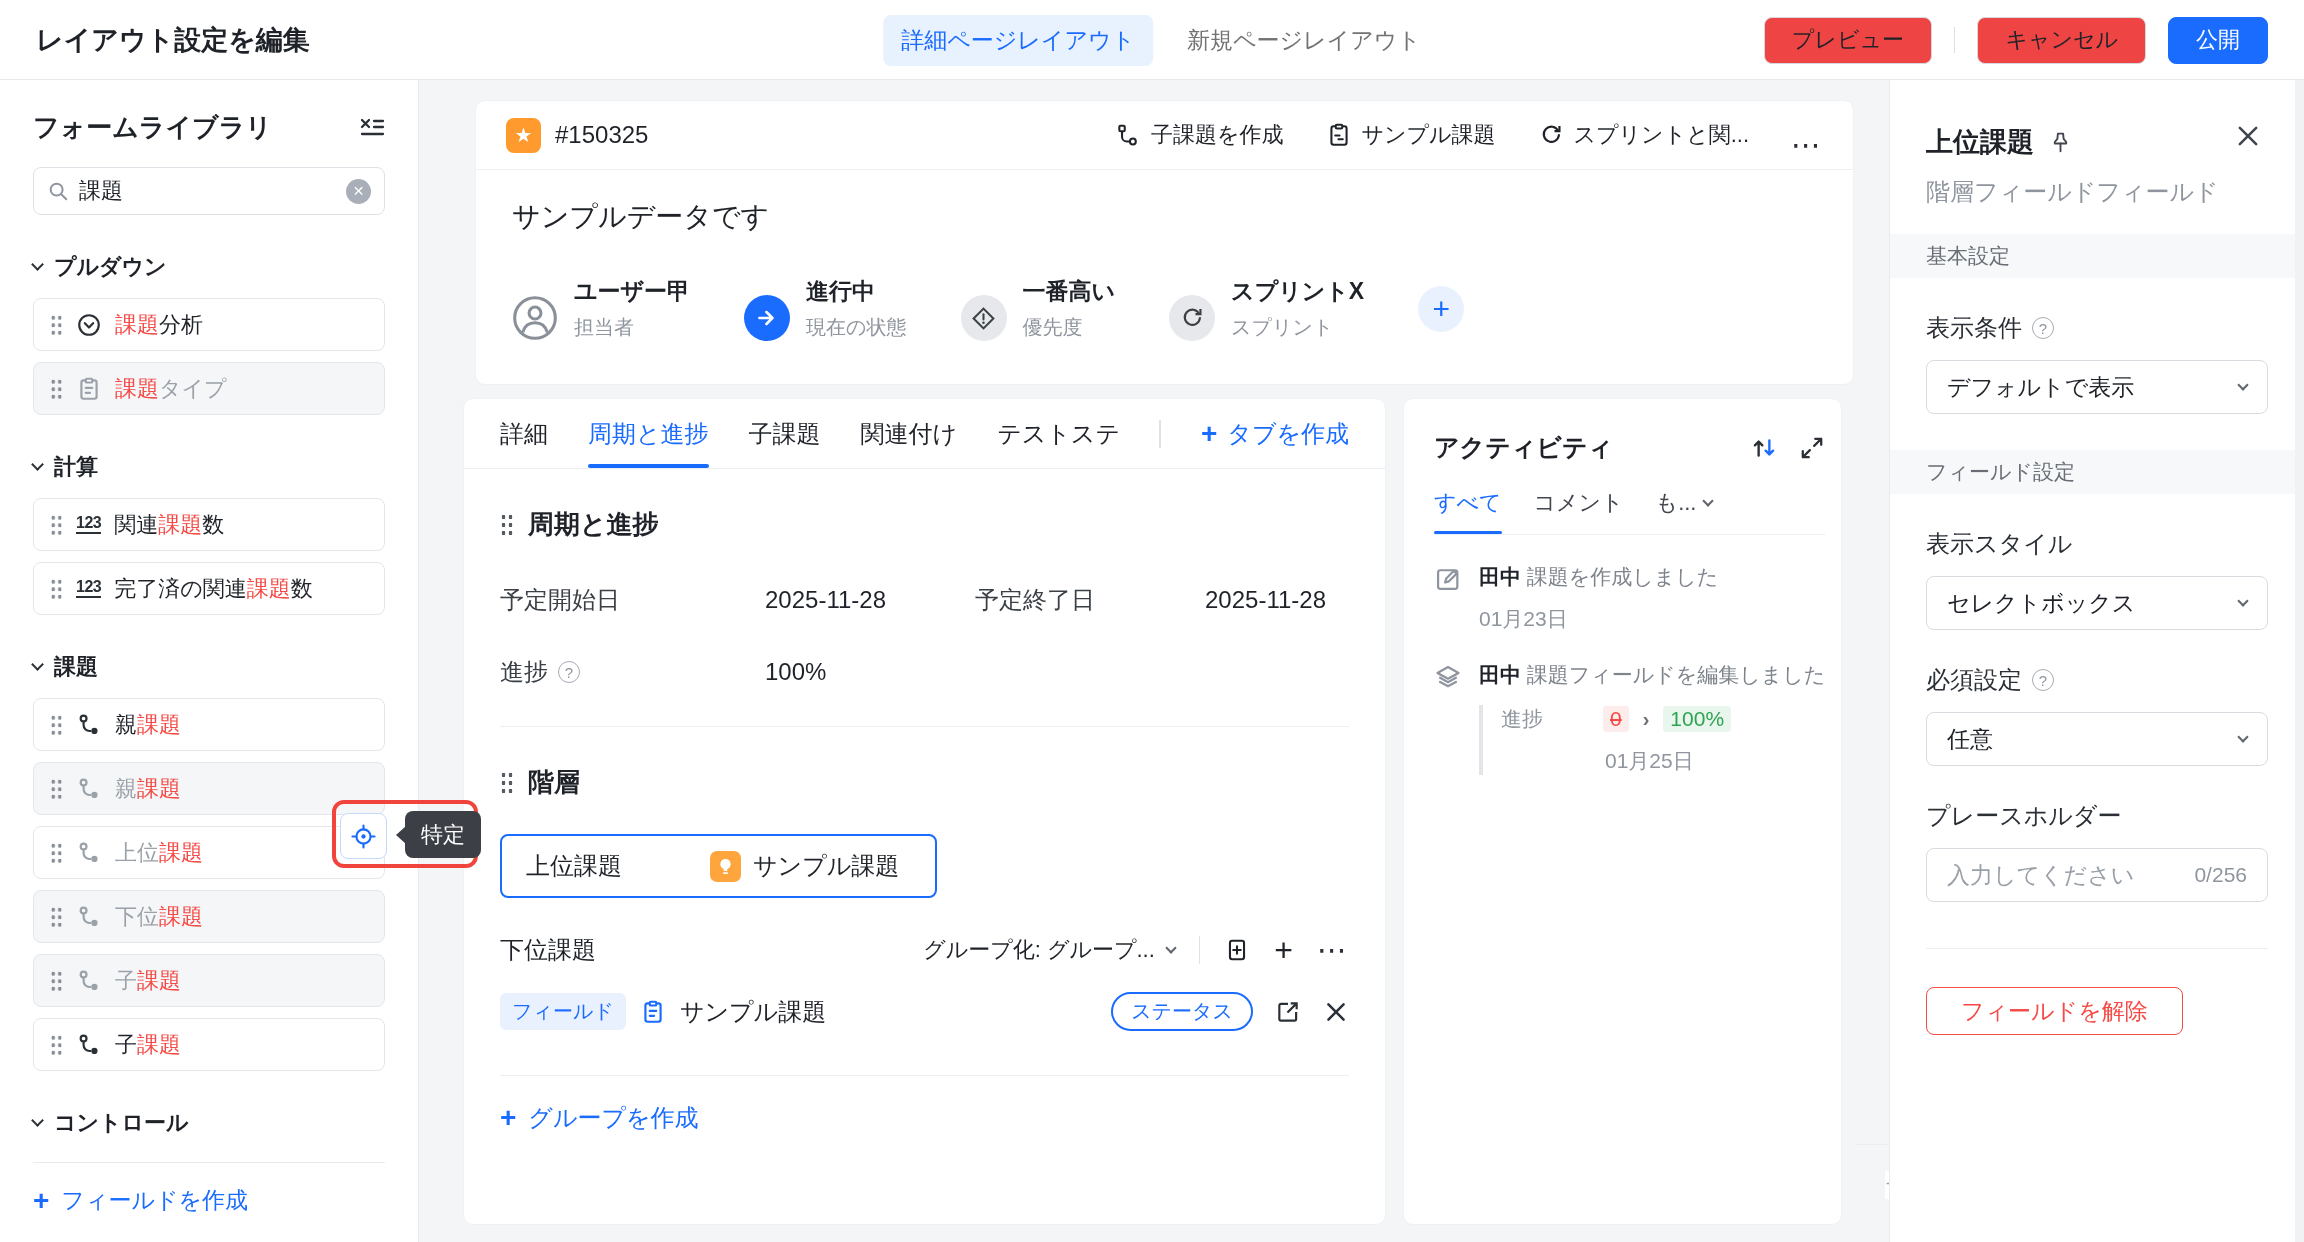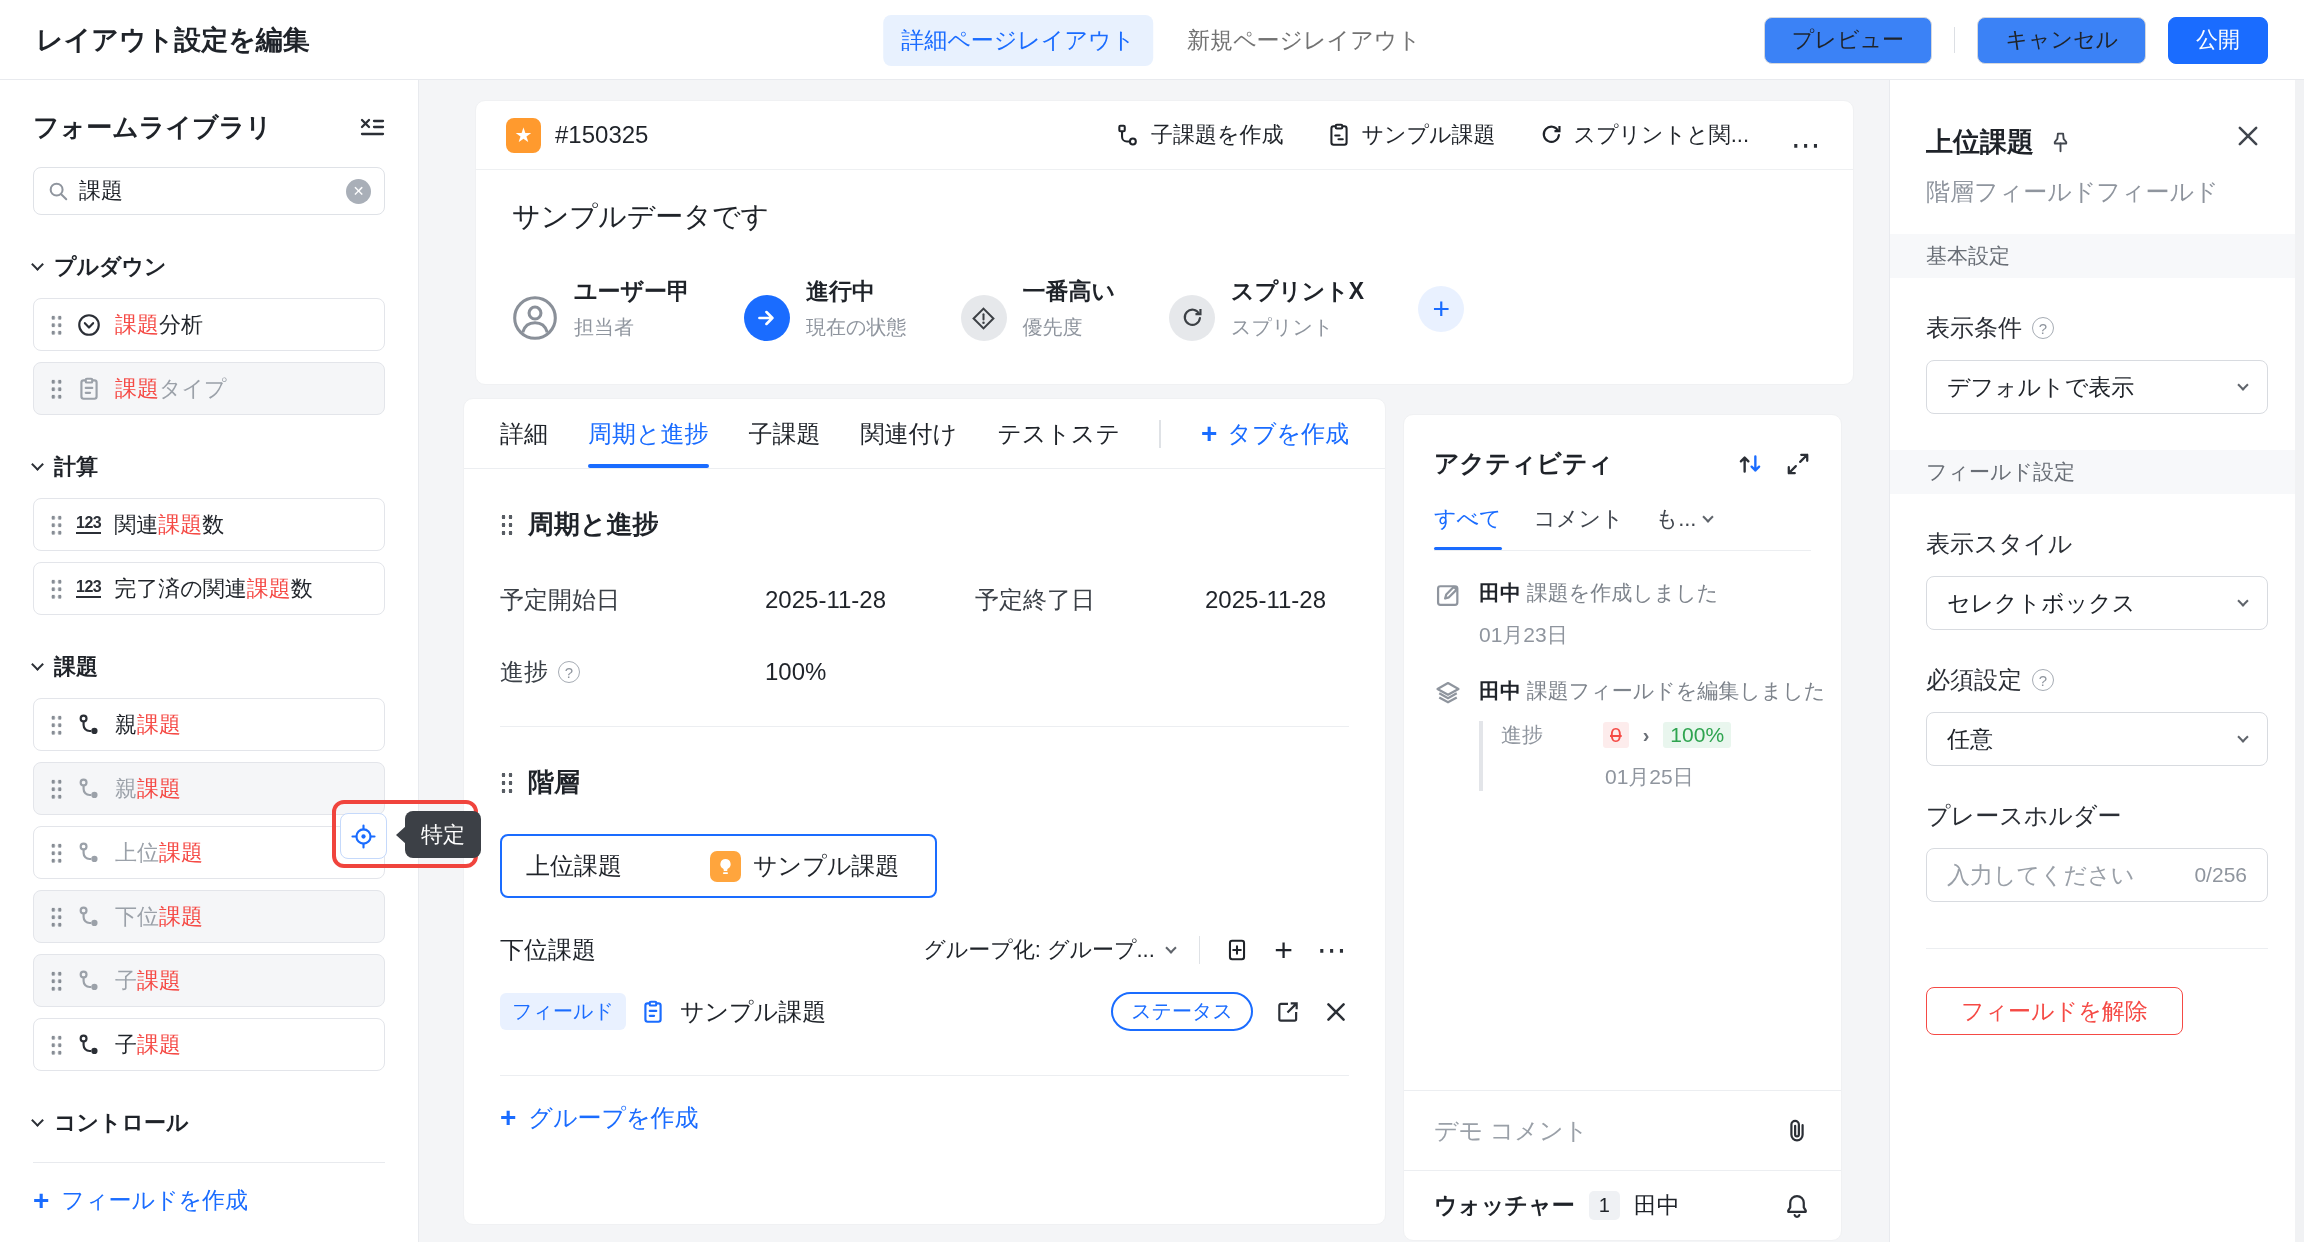--- a/index.html
+++ b/index.html
@@ -10,21 +10,21 @@
   .ic-sm{width:22px;height:22px}
 
   
   .hdr{position:absolute;top:0;left:0;right:0;height:80px;background:#fff;border-bottom:1px solid #e8eaee;z-index:20}
   .hdr-title{position:absolute;left:36px;top:0;height:80px;display:flex;align-items:center;font-size:27px;font-weight:bold}
   .hdr-tabs{position:absolute;left:50%;transform:translateX(-50%);top:0;height:80px;display:flex;align-items:center;gap:34px}
   .pill-tab{font-size:23px;padding:10px 18px;border-radius:8px}
   .pill-tab.active{background:#e8f1fe;color:#1a6cff}
   .plain-tab{font-size:23px;color:#737373}
   .hdr-actions{position:absolute;right:36px;top:0;height:80px;display:flex;align-items:center;gap:22px}
-  .btn{height:47px;display:inline-flex;align-items:center;padding:0 27px;border-radius:8px;font-size:22px;background:#3b82f6;border:1.5px solid #d5d8dd;color:#1f2329;cursor:pointer}
+  .btn{height:47px;display:inline-flex;align-items:center;padding:0 27px;border-radius:8px;font-size:22px;background:#ef4444;border:1.5px solid #d5d8dd;color:#1f2329;cursor:pointer}
   .btn.primary{background:#1a6cff;border-color:#1a6cff;color:#fff}
   .vsep{width:1.5px;height:26px;background:#dcdfe4}
 
   
   .side{position:absolute;top:80px;left:0;width:419px;bottom:0;background:#fff;border-right:1px solid #e8eaee;padding:30px 33px 0}
   .side-head{display:flex;align-items:center;justify-content:space-between}
   .side-title{font-size:26px;font-weight:bold}
   .side-search{margin-top:22px;height:48px;border:1.5px solid #dfe2e7;border-radius:8px;display:flex;align-items:center;padding:0 13px;gap:10px}
   .side-search input{flex:1;border:none;outline:none;font-size:22px;color:#1f2329;font-family:inherit;min-width:0}
   .clear-ic{width:25px;height:25px;border-radius:50%;background:#a9afb8;color:#fff;display:flex;align-items:center;justify-content:center;font-size:14px;flex:none}
@@ -43,21 +43,21 @@
   .side-div{border-top:1.5px solid #e8eaee;margin-top:24px}
   .side-link{margin-top:22px;display:flex;align-items:center;gap:12px;color:#1a6cff;font-size:23px;cursor:pointer}
   .plusb{font-size:28px;font-weight:bold;line-height:20px}
   .plusb::before{content:"+"}
 
   
   .canvas{position:absolute;top:80px;left:419px;right:415px;bottom:0}
   .card{position:absolute;background:#fff;border-radius:10px;border:1px solid #f0f1f3}
   .card-top{left:56px;top:20px;width:1379px;height:285px}
   .card-main{left:44px;top:318px;width:923px;height:827px}
-  .card-act{left:984px;top:334px;width:439px;height:827px;display:flex;flex-direction:column}
+  .card-act{left:984px;top:318px;width:439px;height:827px;display:flex;flex-direction:row}
 
   .ic-row{height:69px;display:flex;align-items:center;padding:0 30px;border-bottom:1.5px solid #eef0f2}
   .star-badge{width:35px;height:35px;border-radius:8px;background:#ff9a2e;color:#fff;display:flex;align-items:center;justify-content:center;font-size:20px;flex:none}
   .star-badge::before{content:"★"}
   .issue-id{font-size:24px;margin-left:14px}
   .ic-actions{margin-left:auto;display:flex;align-items:flex-end;gap:42px}
   .ic-action{display:flex;align-items:center;gap:10px;font-size:22px;color:#1f2329;cursor:pointer}
   .more3{font-size:30px;letter-spacing:2px;color:#2b2f36;line-height:10px;cursor:pointer}
   .more3::before{content:"⋯"}
   .ic-body{padding:28px 36px 0}

